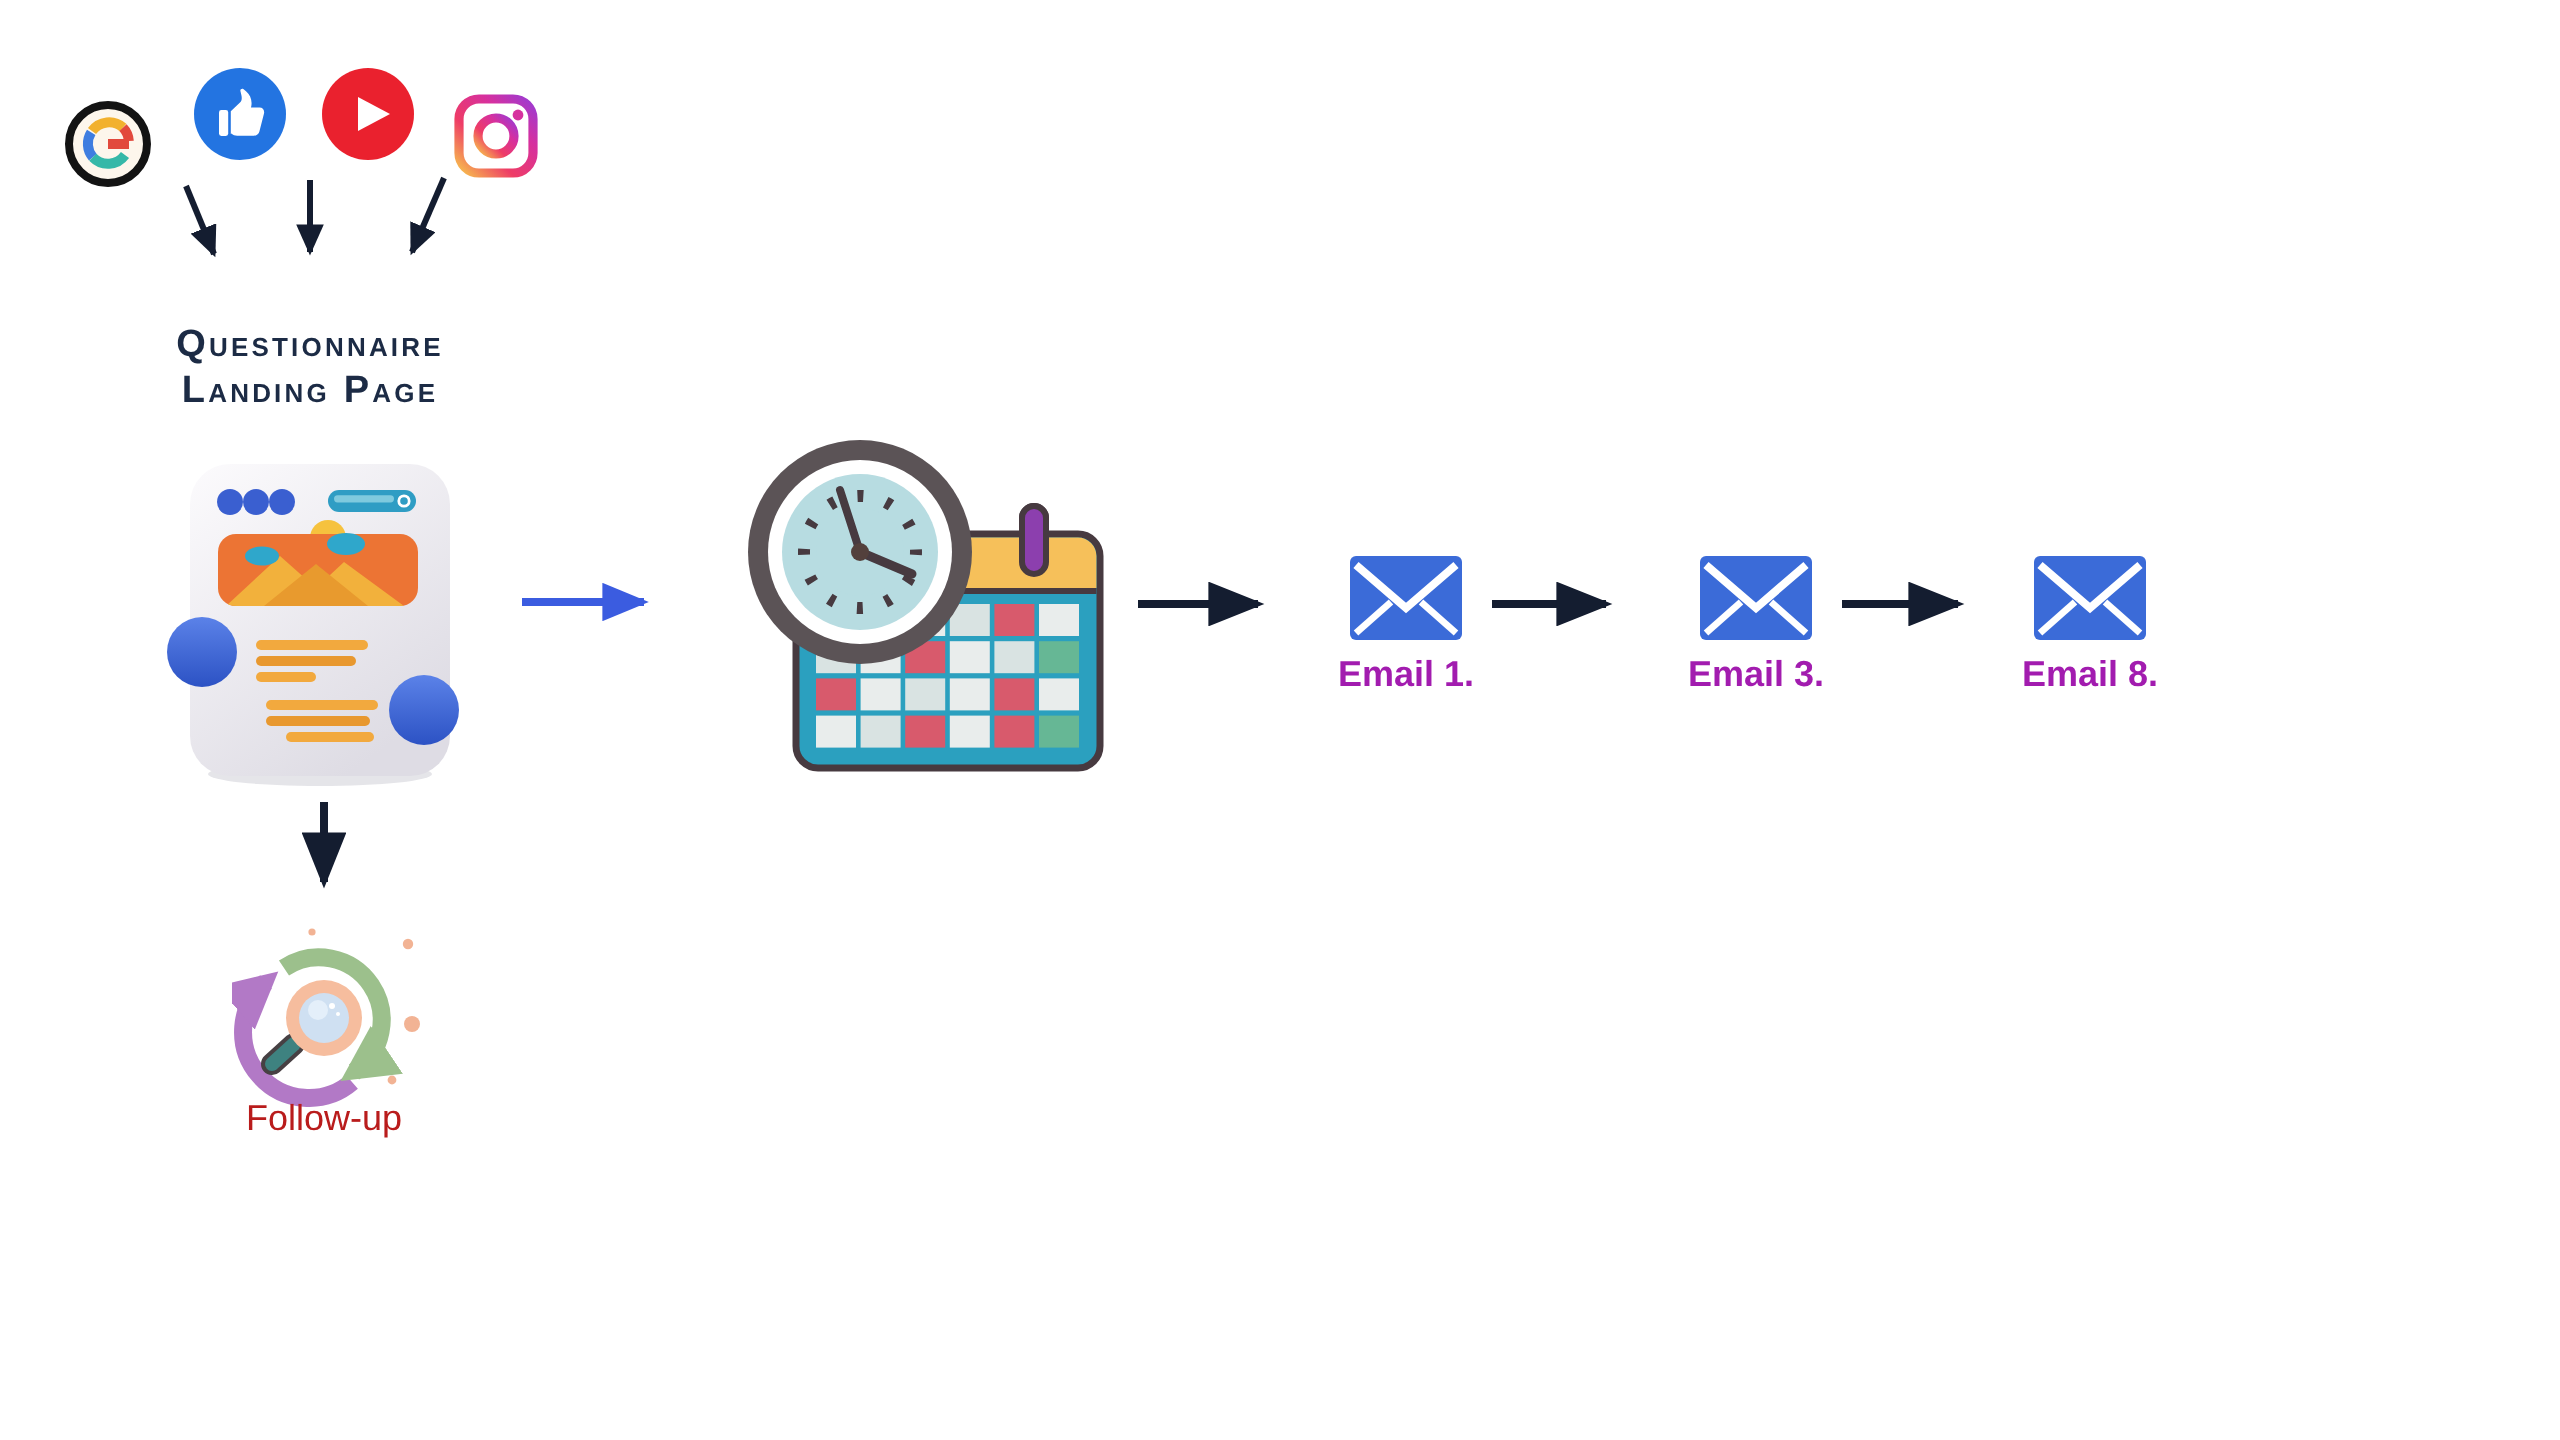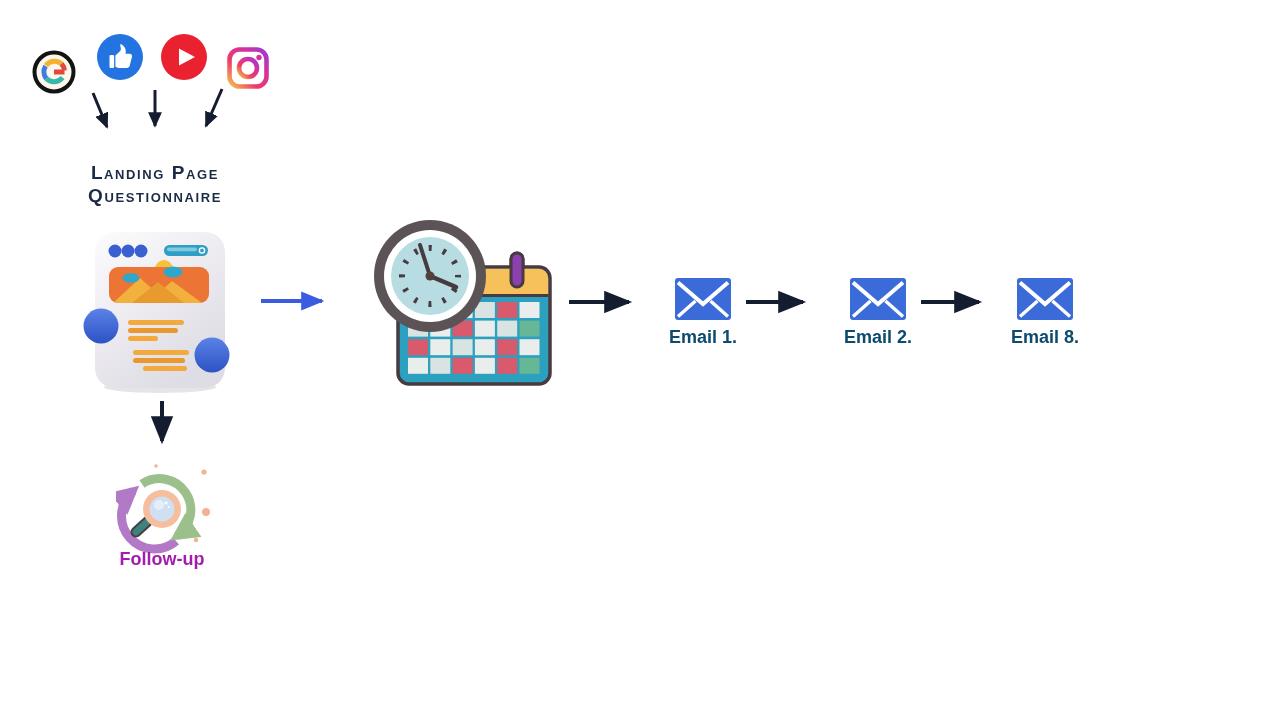--- a/index.html
+++ b/index.html
@@ -13,27 +13,27 @@
     font-weight:700;
     font-size:19px;
     letter-spacing:1.6px;
     color:#1c2b45;
     text-align:center;
     line-height:23px;
   }
   .node-label{
     font-weight:700;
     font-size:18px;
-    color:#0c4a6e;
+    color:#a21caf;
     text-align:center;
   }
   .followup-label{
-    font-weight:700;
+    font-weight:400;
     font-size:18px;
-    color:#a21caf;
+    color:#b91c1c;
     text-align:center;
   }
   svg{display:block;}
 </style>
 </head>
 <body>
 
 <div id="canvas">
 
   <svg class="abs" style="left:0;top:0" width="1280" height="720">
@@ -86,22 +86,22 @@
         <stop offset="0.7" stop-color="#d6309f"></stop>
         <stop offset="1" stop-color="#9a3bd4"></stop>
       </linearGradient>
     </defs>
     <rect x="3.5" y="3.5" width="37" height="37" rx="10" fill="none" stroke="url(#igg)" stroke-width="4.6"></rect>
     <circle cx="22" cy="22" r="9" fill="none" stroke="url(#igg)" stroke-width="4.6"></circle>
     <circle cx="33" cy="11.5" r="2.7" fill="#d6309f"></circle>
   </svg>
 
   <div class="abs heading" style="left:40px;top:161px;width:230px">
+    <div>Questionnaire</div>
     <div>Landing Page</div>
-    <div>Questionnaire</div>
   </div>
 
   <svg class="abs" style="left:80px;top:222px" width="160" height="172" viewBox="0 0 160 172">
     <defs>
       <linearGradient id="cardg" x1="0" y1="0" x2="0.6" y2="1">
         <stop offset="0" stop-color="#fcfbfd"></stop>
         <stop offset="1" stop-color="#dedce4"></stop>
       </linearGradient>
       <linearGradient id="blueg" x1="0" y1="0" x2="0" y2="1">
         <stop offset="0" stop-color="#5b82e8"></stop>
@@ -190,21 +190,21 @@
     <path d="M53,38.5 L35.5,23" stroke="#ffffff" stroke-width="3.4" fill="none"></path>
   </svg>
   <div class="abs node-label" style="left:648px;top:327px;width:110px">Email 1.</div>
 
   <svg class="abs" style="left:850px;top:278px" width="56" height="42" viewBox="0 0 56 42">
     <rect width="56" height="42" rx="3" fill="#3b6bd8"></rect>
     <path d="M3,4.5 L28,26 L53,4.5" stroke="#ffffff" stroke-width="4" fill="none"></path>
     <path d="M3,38.5 L20.5,23" stroke="#ffffff" stroke-width="3.4" fill="none"></path>
     <path d="M53,38.5 L35.5,23" stroke="#ffffff" stroke-width="3.4" fill="none"></path>
   </svg>
-  <div class="abs node-label" style="left:823px;top:327px;width:110px">Email 2.</div>
+  <div class="abs node-label" style="left:823px;top:327px;width:110px">Email 3.</div>
 
   <svg class="abs" style="left:1017px;top:278px" width="56" height="42" viewBox="0 0 56 42">
     <rect width="56" height="42" rx="3" fill="#3b6bd8"></rect>
     <path d="M3,4.5 L28,26 L53,4.5" stroke="#ffffff" stroke-width="4" fill="none"></path>
     <path d="M3,38.5 L20.5,23" stroke="#ffffff" stroke-width="3.4" fill="none"></path>
     <path d="M53,38.5 L35.5,23" stroke="#ffffff" stroke-width="3.4" fill="none"></path>
   </svg>
   <div class="abs node-label" style="left:990px;top:327px;width:110px">Email 8.</div>
 
   <svg class="abs" style="left:116px;top:462px" width="96" height="96" viewBox="0 0 96 96">

